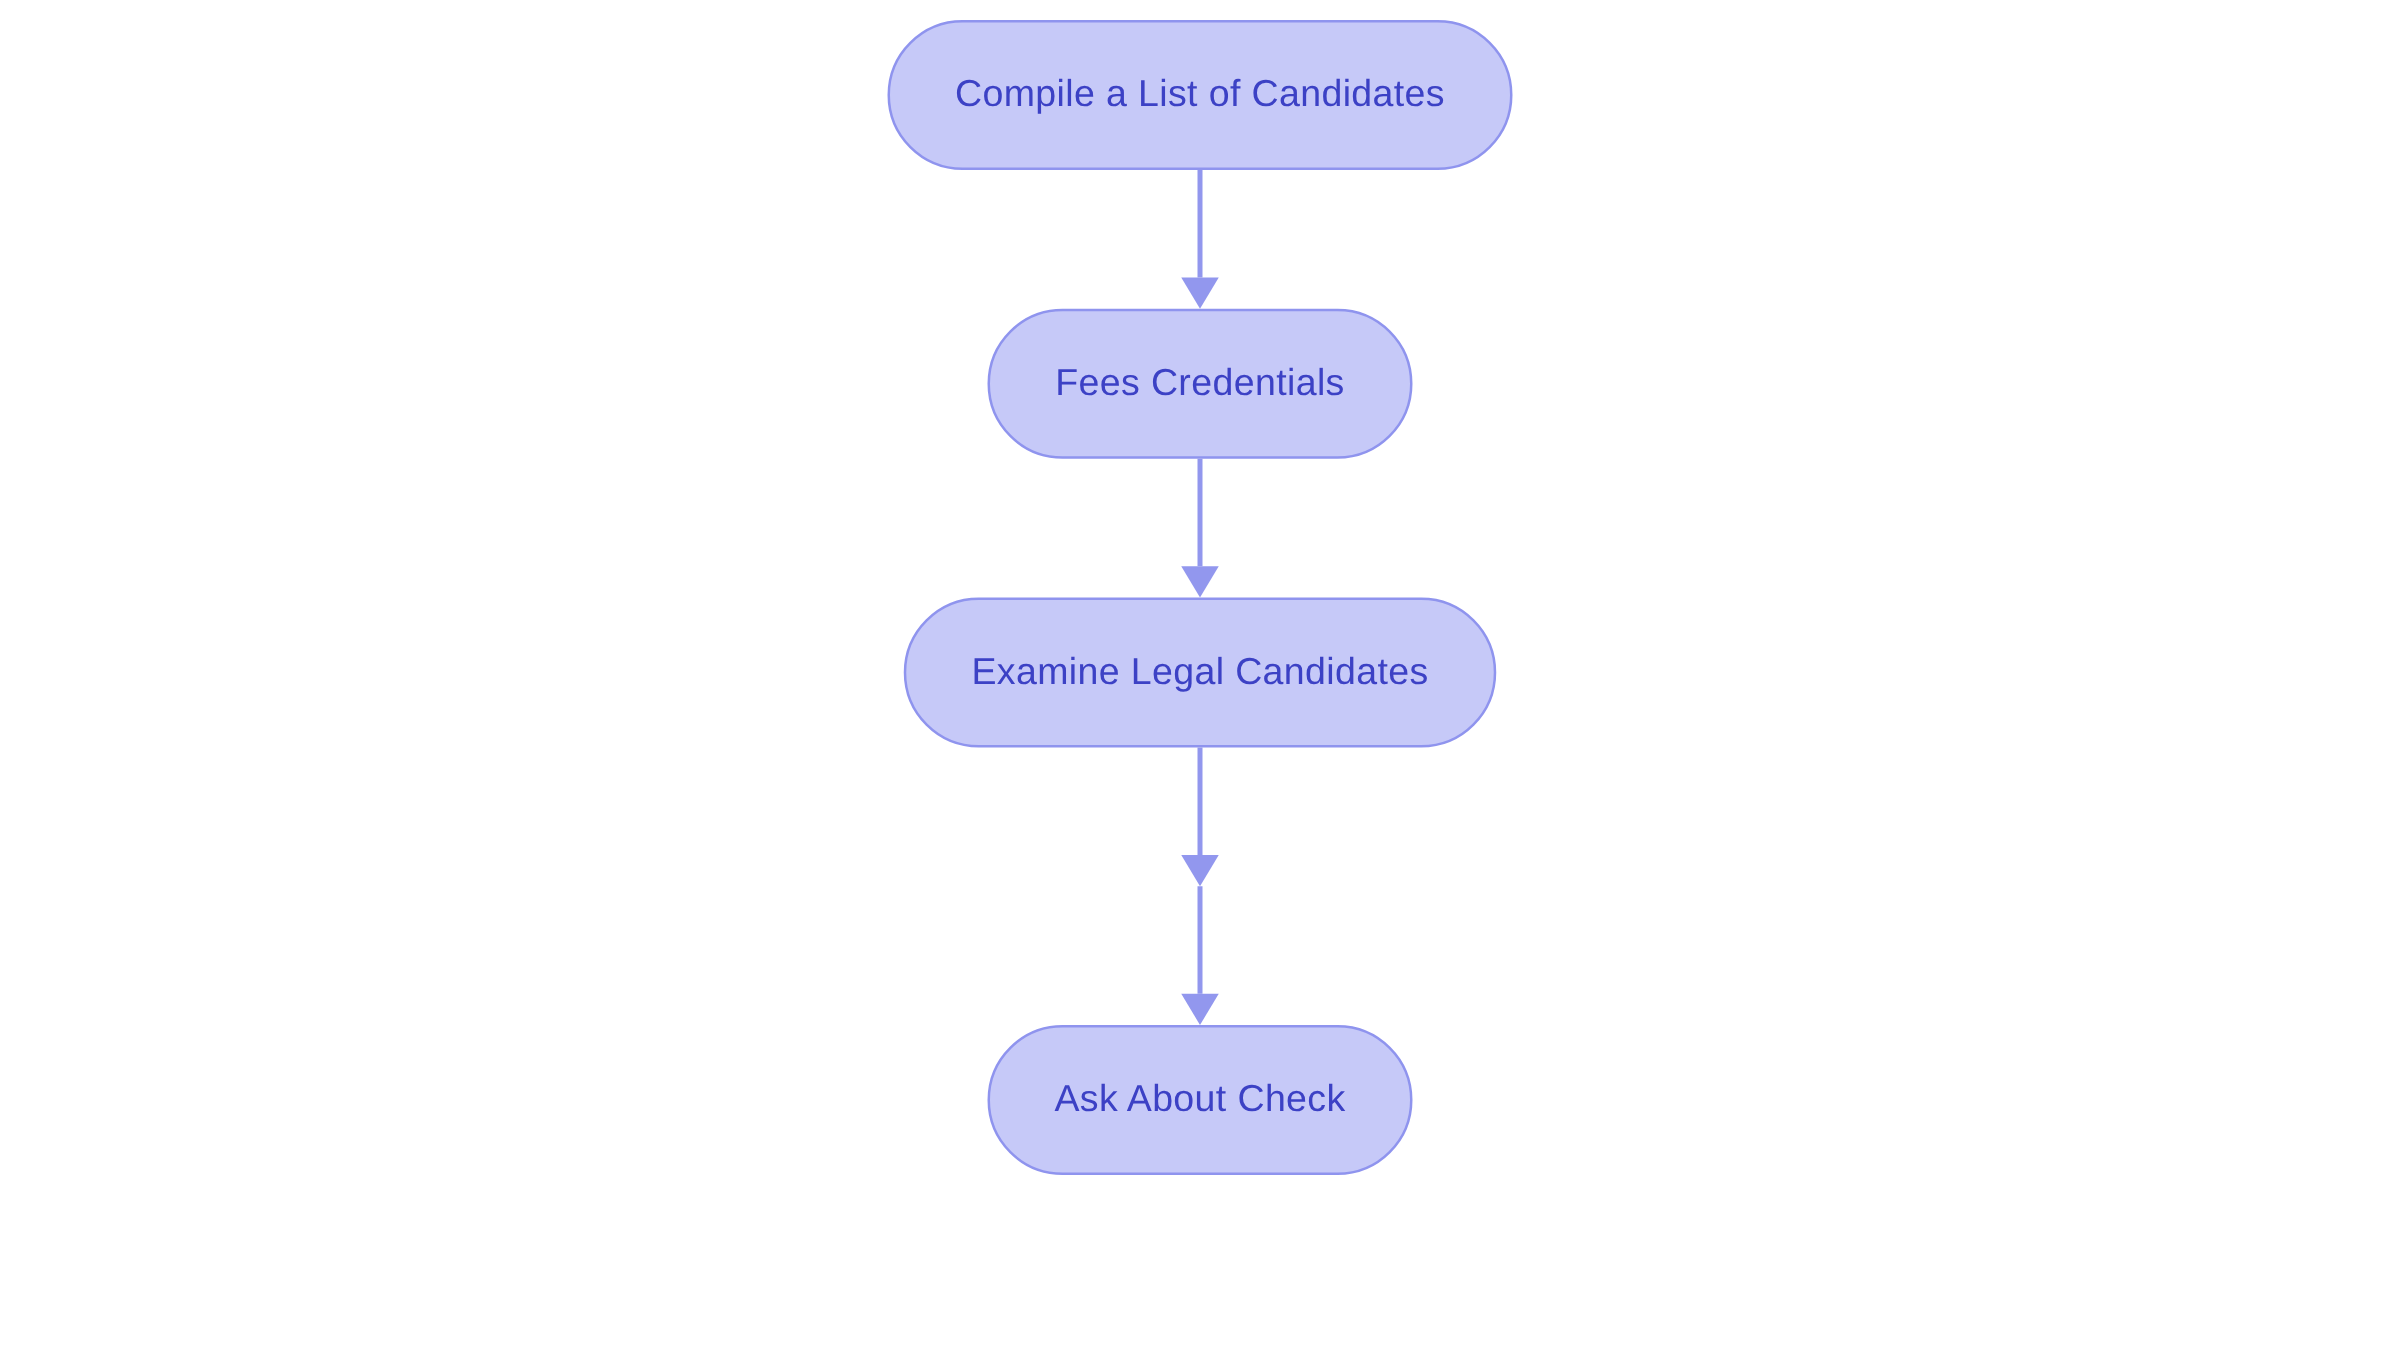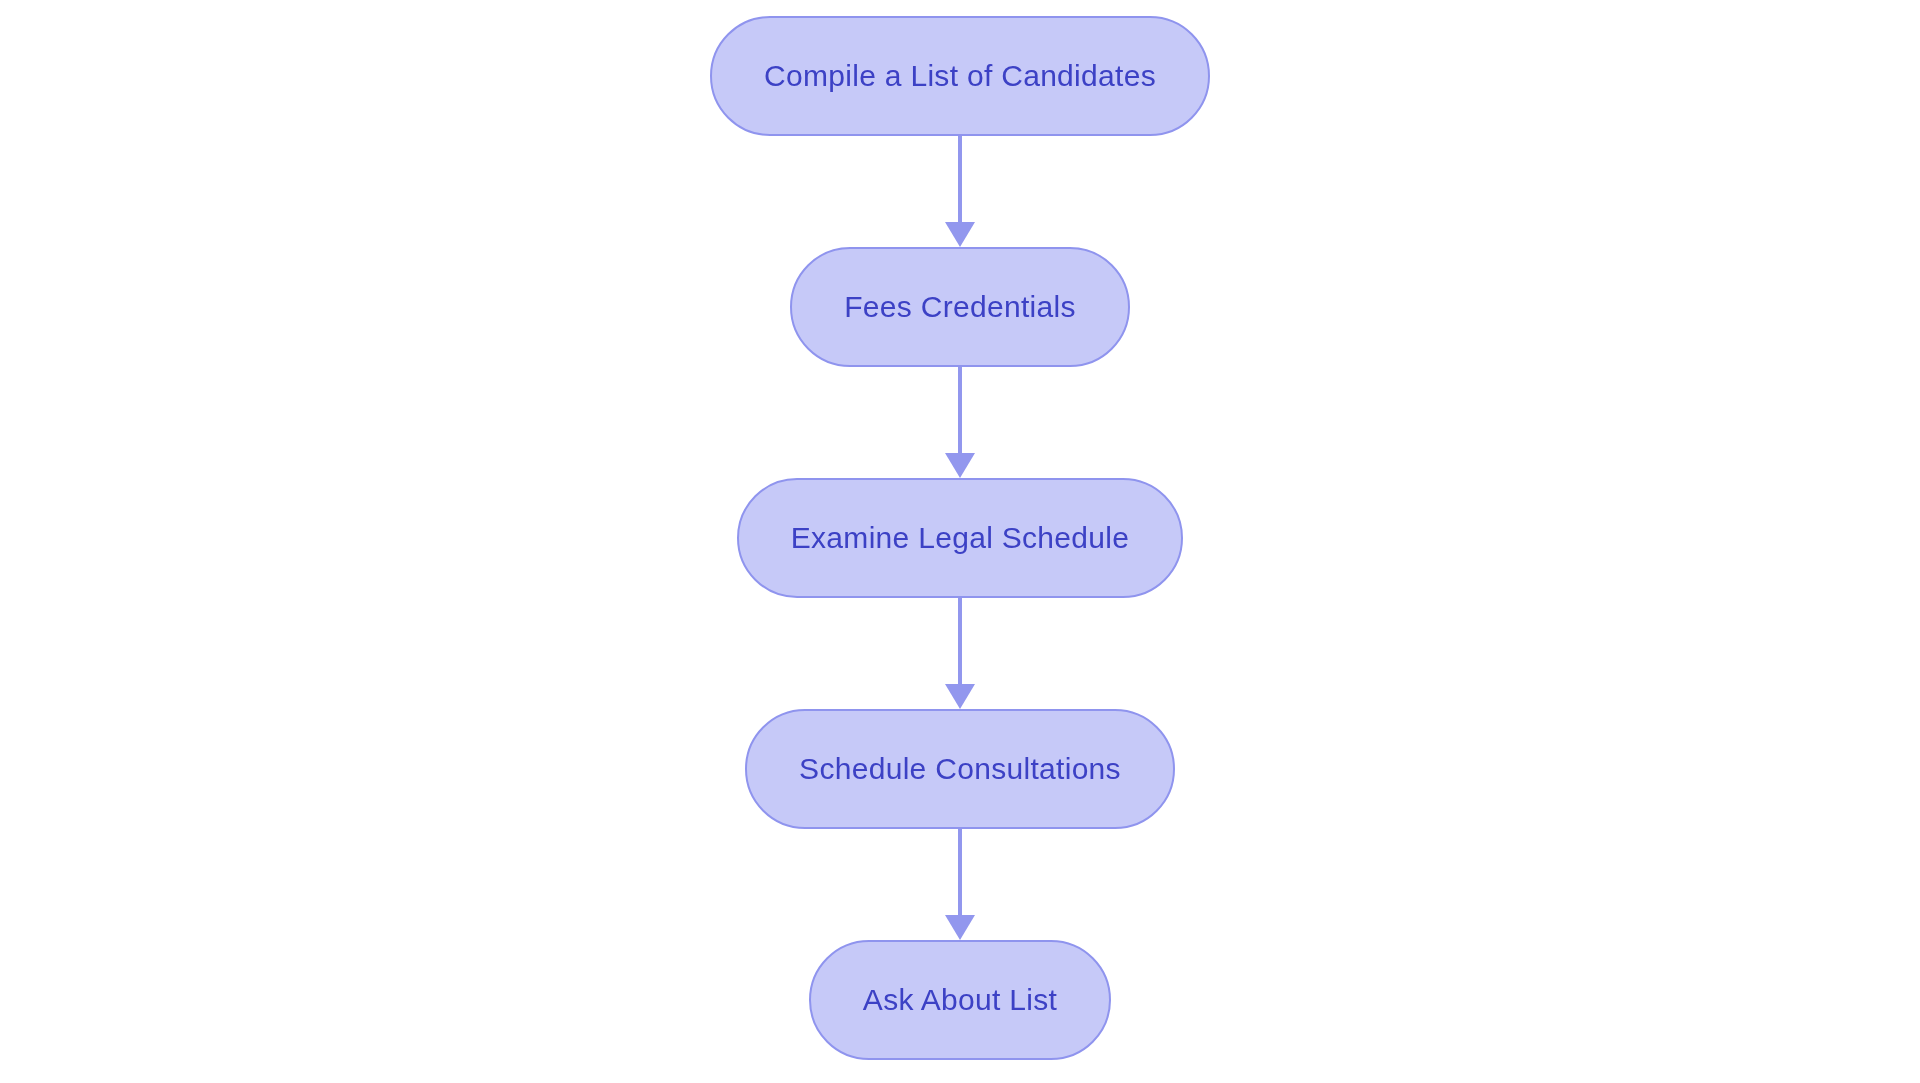--- a/index.html
+++ b/index.html
@@ -72,30 +72,29 @@
       <div class="head"></div>
     </div>
 
     <div class="flow-node">Fees Credentials</div>
 
     <div class="connector">
       <div class="line"></div>
       <div class="head"></div>
     </div>
 
-    <div class="flow-node">Examine Legal Schedule</div>
+    <div class="flow-node">Examine Legal Candidates</div>
 
     <div class="connector">
       <div class="line"></div>
       <div class="head"></div>
     </div>
 
-    <div class="flow-node">Schedule Consultations</div>
 
     <div class="connector">
       <div class="line"></div>
       <div class="head"></div>
     </div>
 
-    <div class="flow-node">Ask About List</div>
+    <div class="flow-node">Ask About Check</div>
 
   </div>
 </div>
 
 </body></html>

